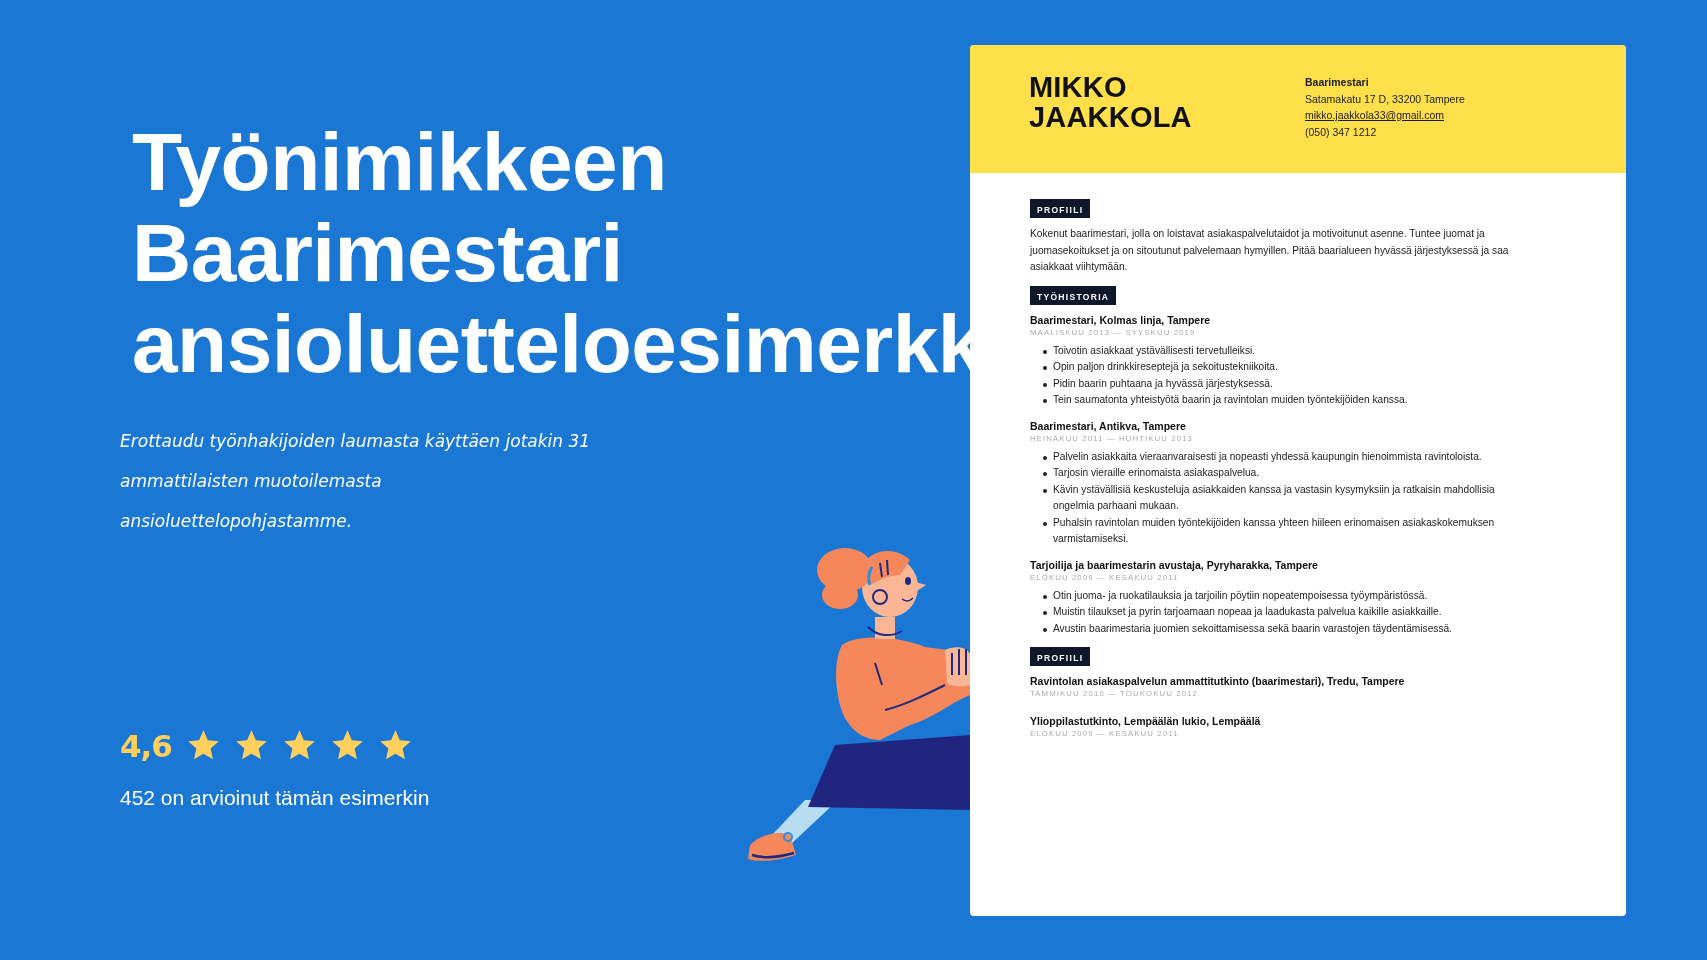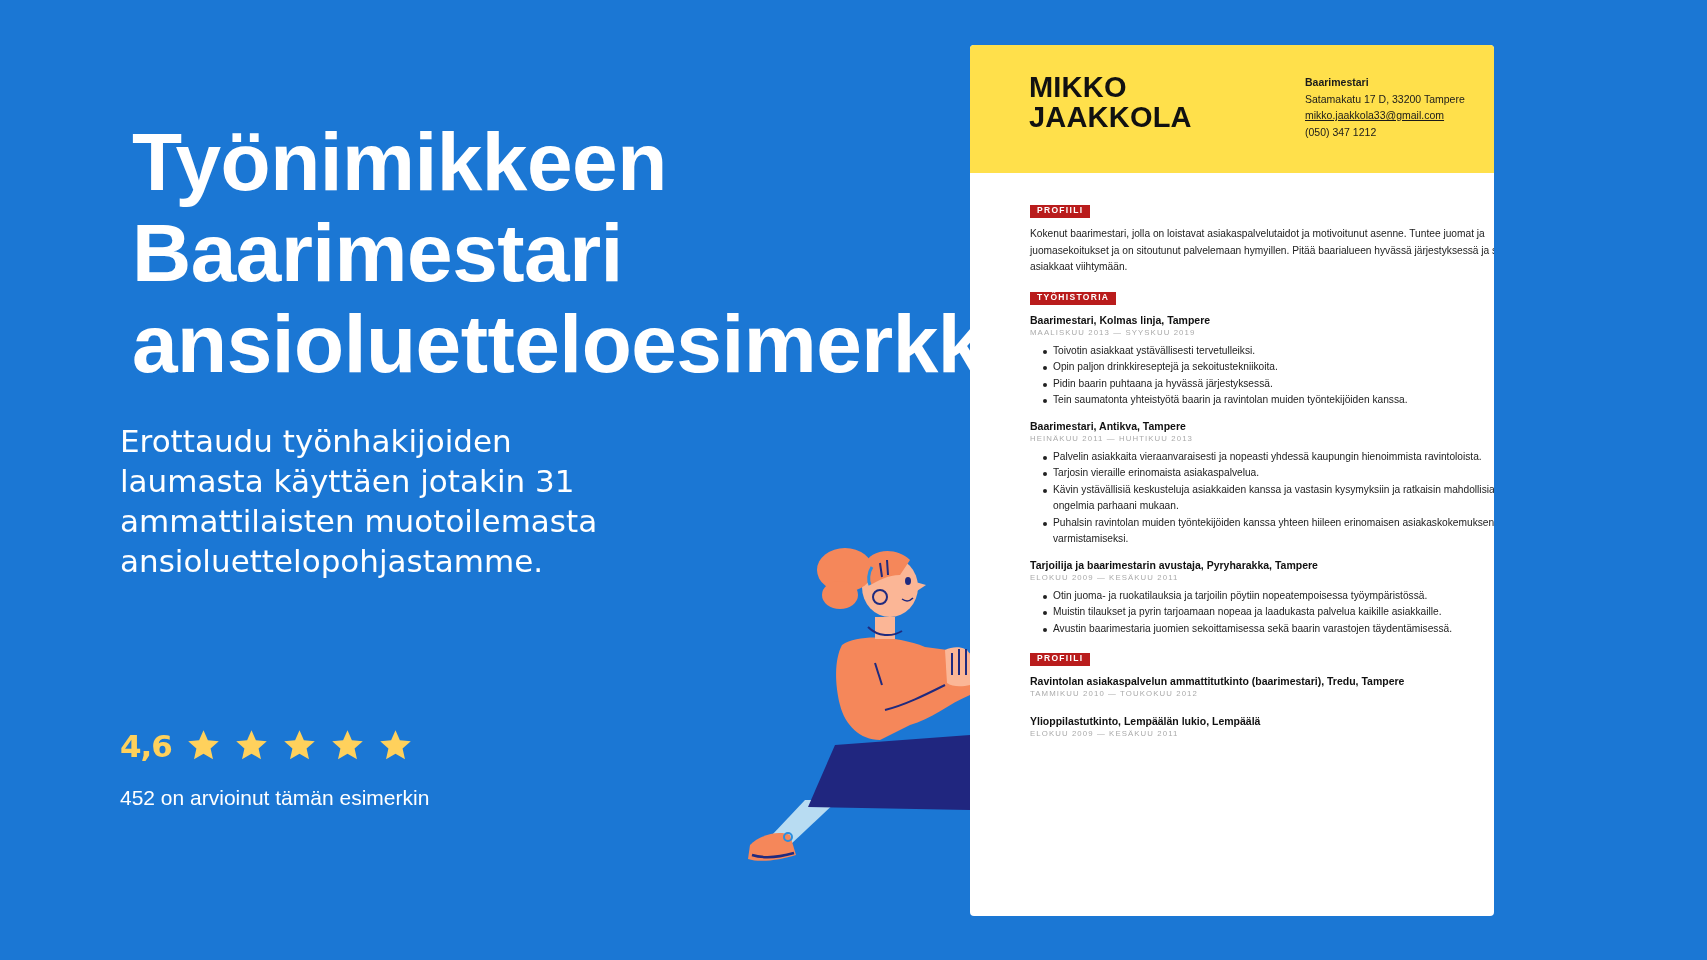--- a/index.html
+++ b/index.html
@@ -21,26 +21,27 @@
     letter-spacing: -0.5px;
     color: #fff;
     z-index: 1;
   }
   .hero-title span { display: block; white-space: nowrap; }
   .hero-sub {
     position: absolute;
     left: 120px;
     top: 421px;
     width: 480px;
-    font-size: 31px;
+    font-size: 17px;
     line-height: 40px;
     color: #fff;
     font-family: "DejaVu Sans", sans-serif;
     font-weight: 400;
     z-index: 1;
+    font-style: italic;
   }
   .rating {
     position: absolute;
     left: 120px;
     top: 728px;
     display: flex;
     align-items: flex-start;
     gap: 10px;
     z-index: 1;
   }
@@ -68,21 +69,21 @@
     left: 730px;
     top: 545px;
     width: 260px;
     height: 330px;
     z-index: 2;
   }
   .resume {
     position: absolute;
     left: 970px;
     top: 45px;
-    width: 524px;
+    width: 656px;
     height: 871px;
     background: #fff;
     border-radius: 4px;
     overflow: hidden;
     z-index: 3;
     color: #1a1a1a;
     font-family: "Liberation Sans", sans-serif;
   }
   .resume-header {
     height: 128px;
@@ -108,26 +109,26 @@
     line-height: 16.6px;
     color: #1a1a1a;
   }
   .contact .role { font-weight: 700; }
   .contact .email { text-decoration: underline; }
   .resume-body {
     padding: 26px 60px 0 60px;
   }
   .section-badge {
     display: inline-block;
-    background: #b91c1c;
+    background: #0f172a;
     color: #fff;
     font-size: 8.5px;
     font-weight: 700;
     letter-spacing: 1.3px;
-    padding: 0 7px 3px 7px;
+    padding: 6px 7px 3px 7px;
     line-height: 10px;
     margin-bottom: 8px;
   }
   .profile-text {
     font-size: 10.2px;
     line-height: 16.5px;
     color: #222;
     margin-bottom: 10px;
     width: 500px;
   }

